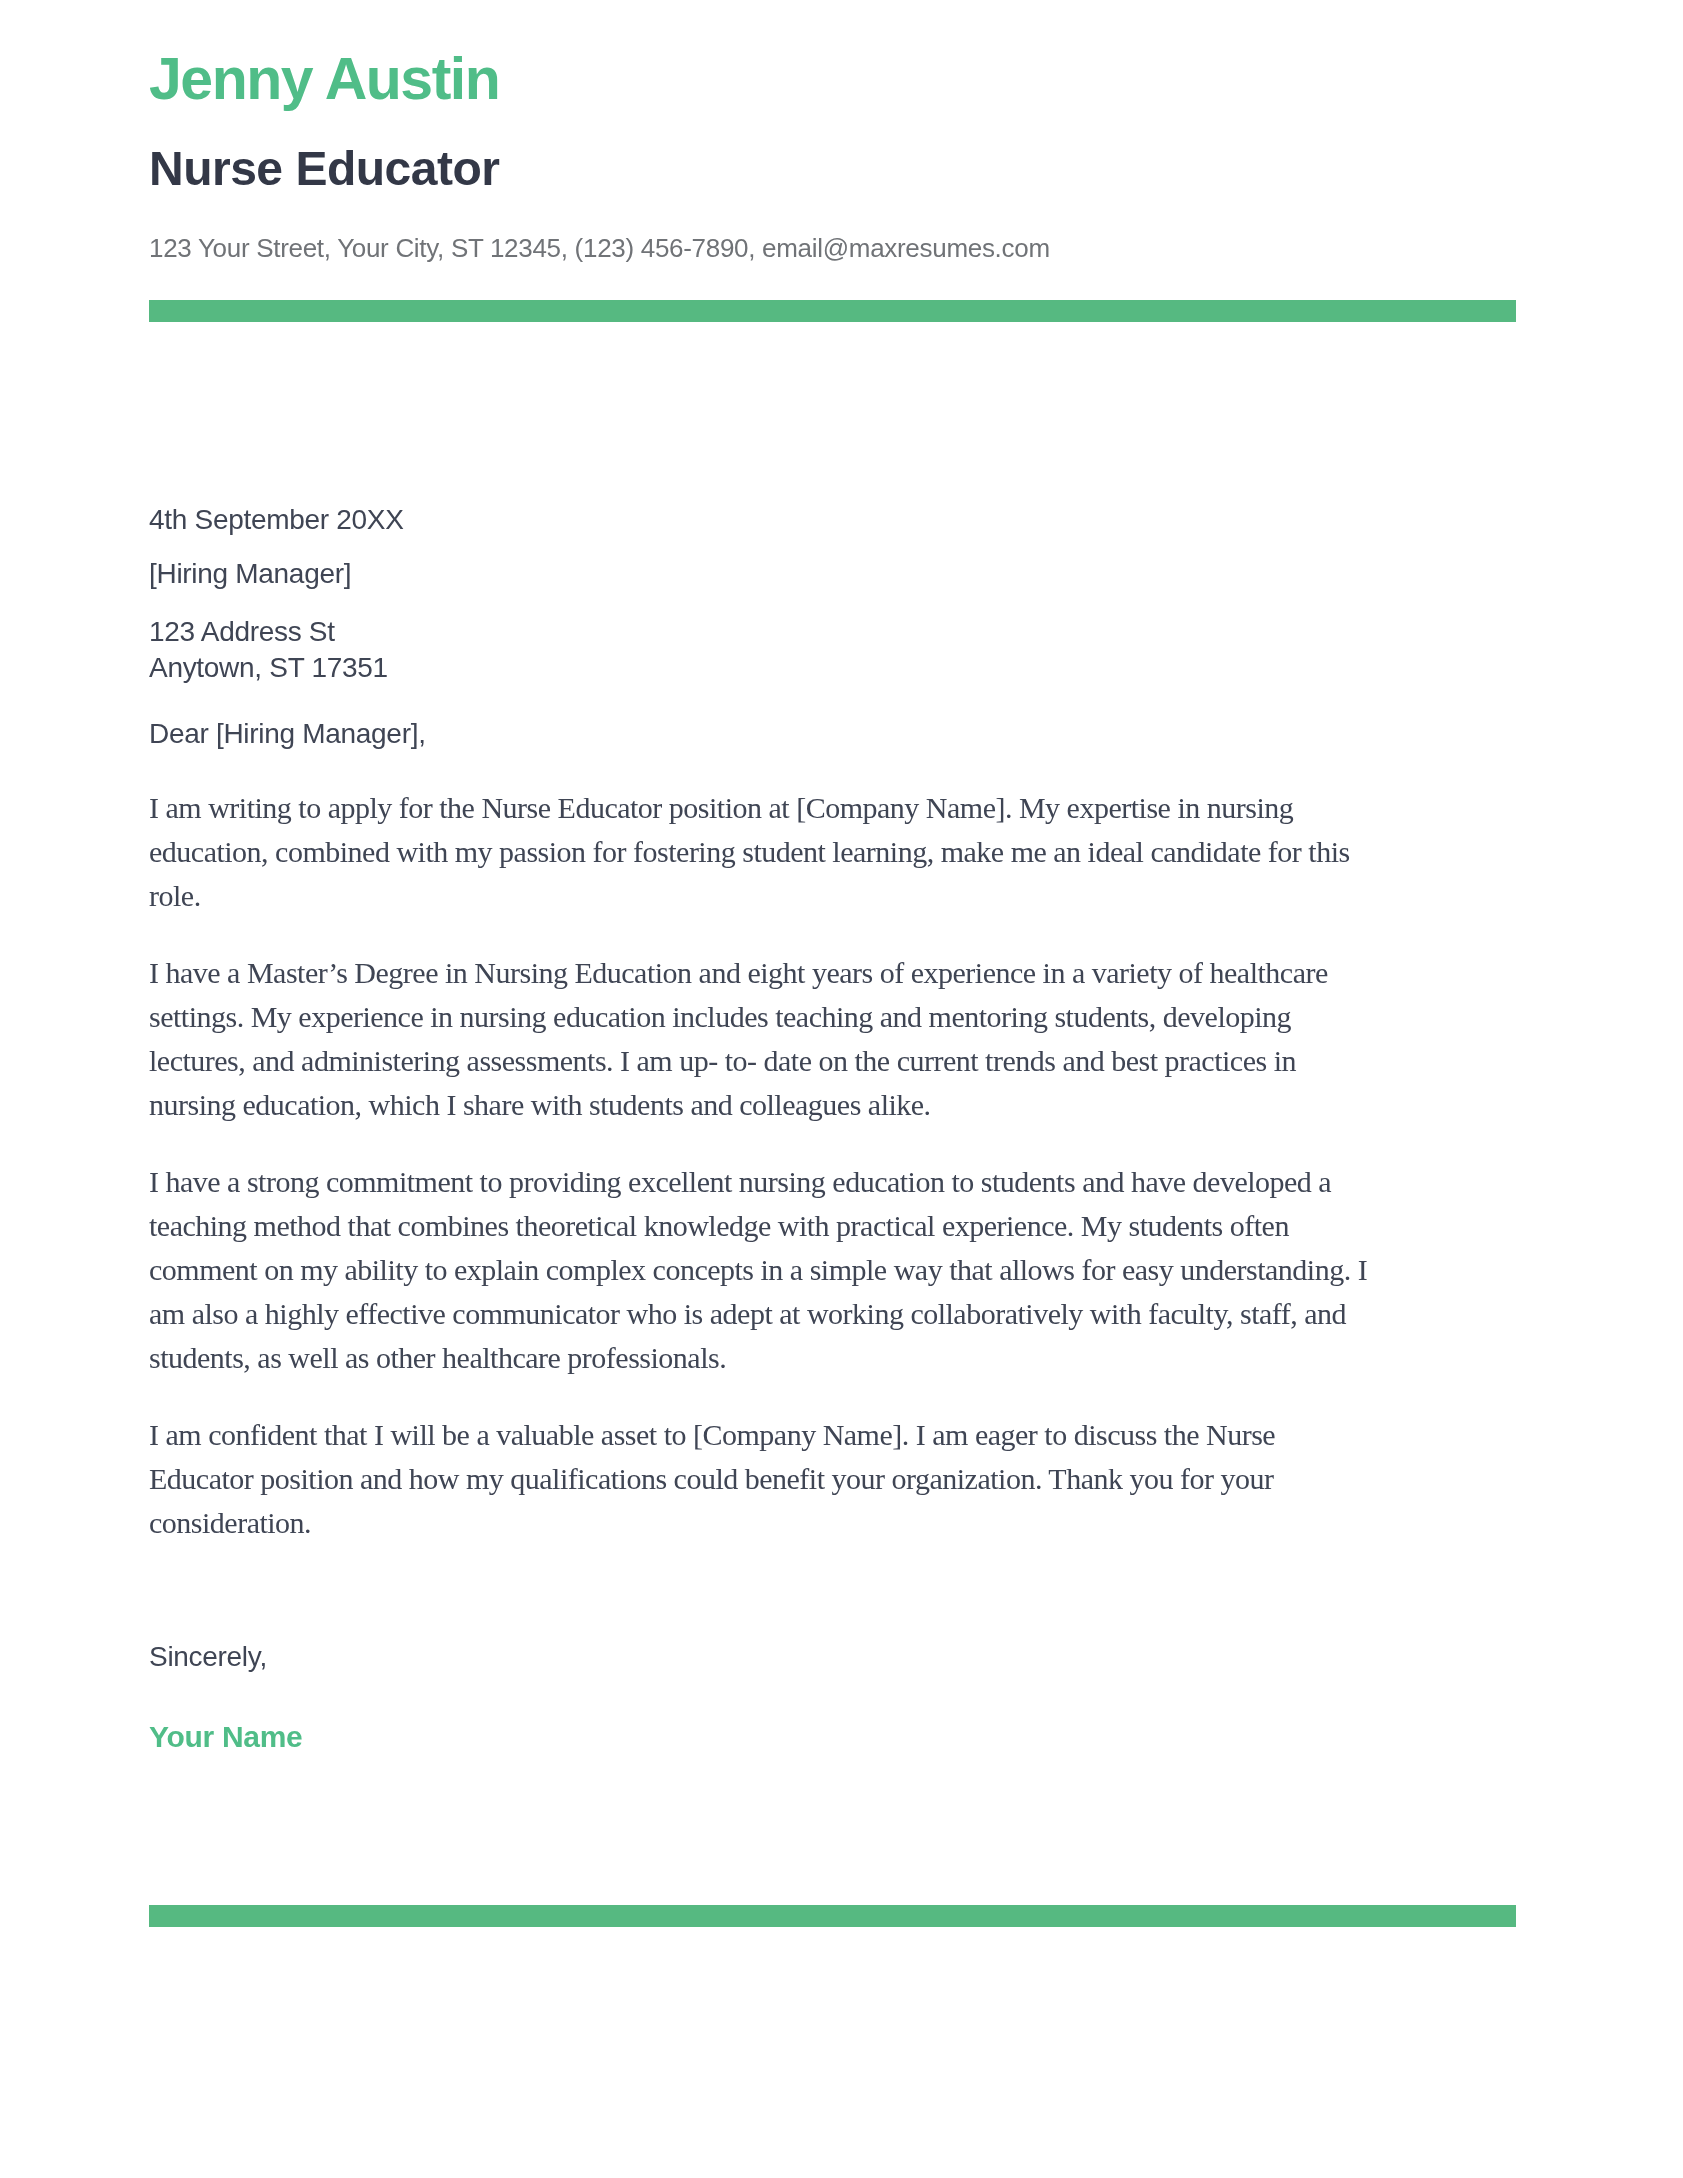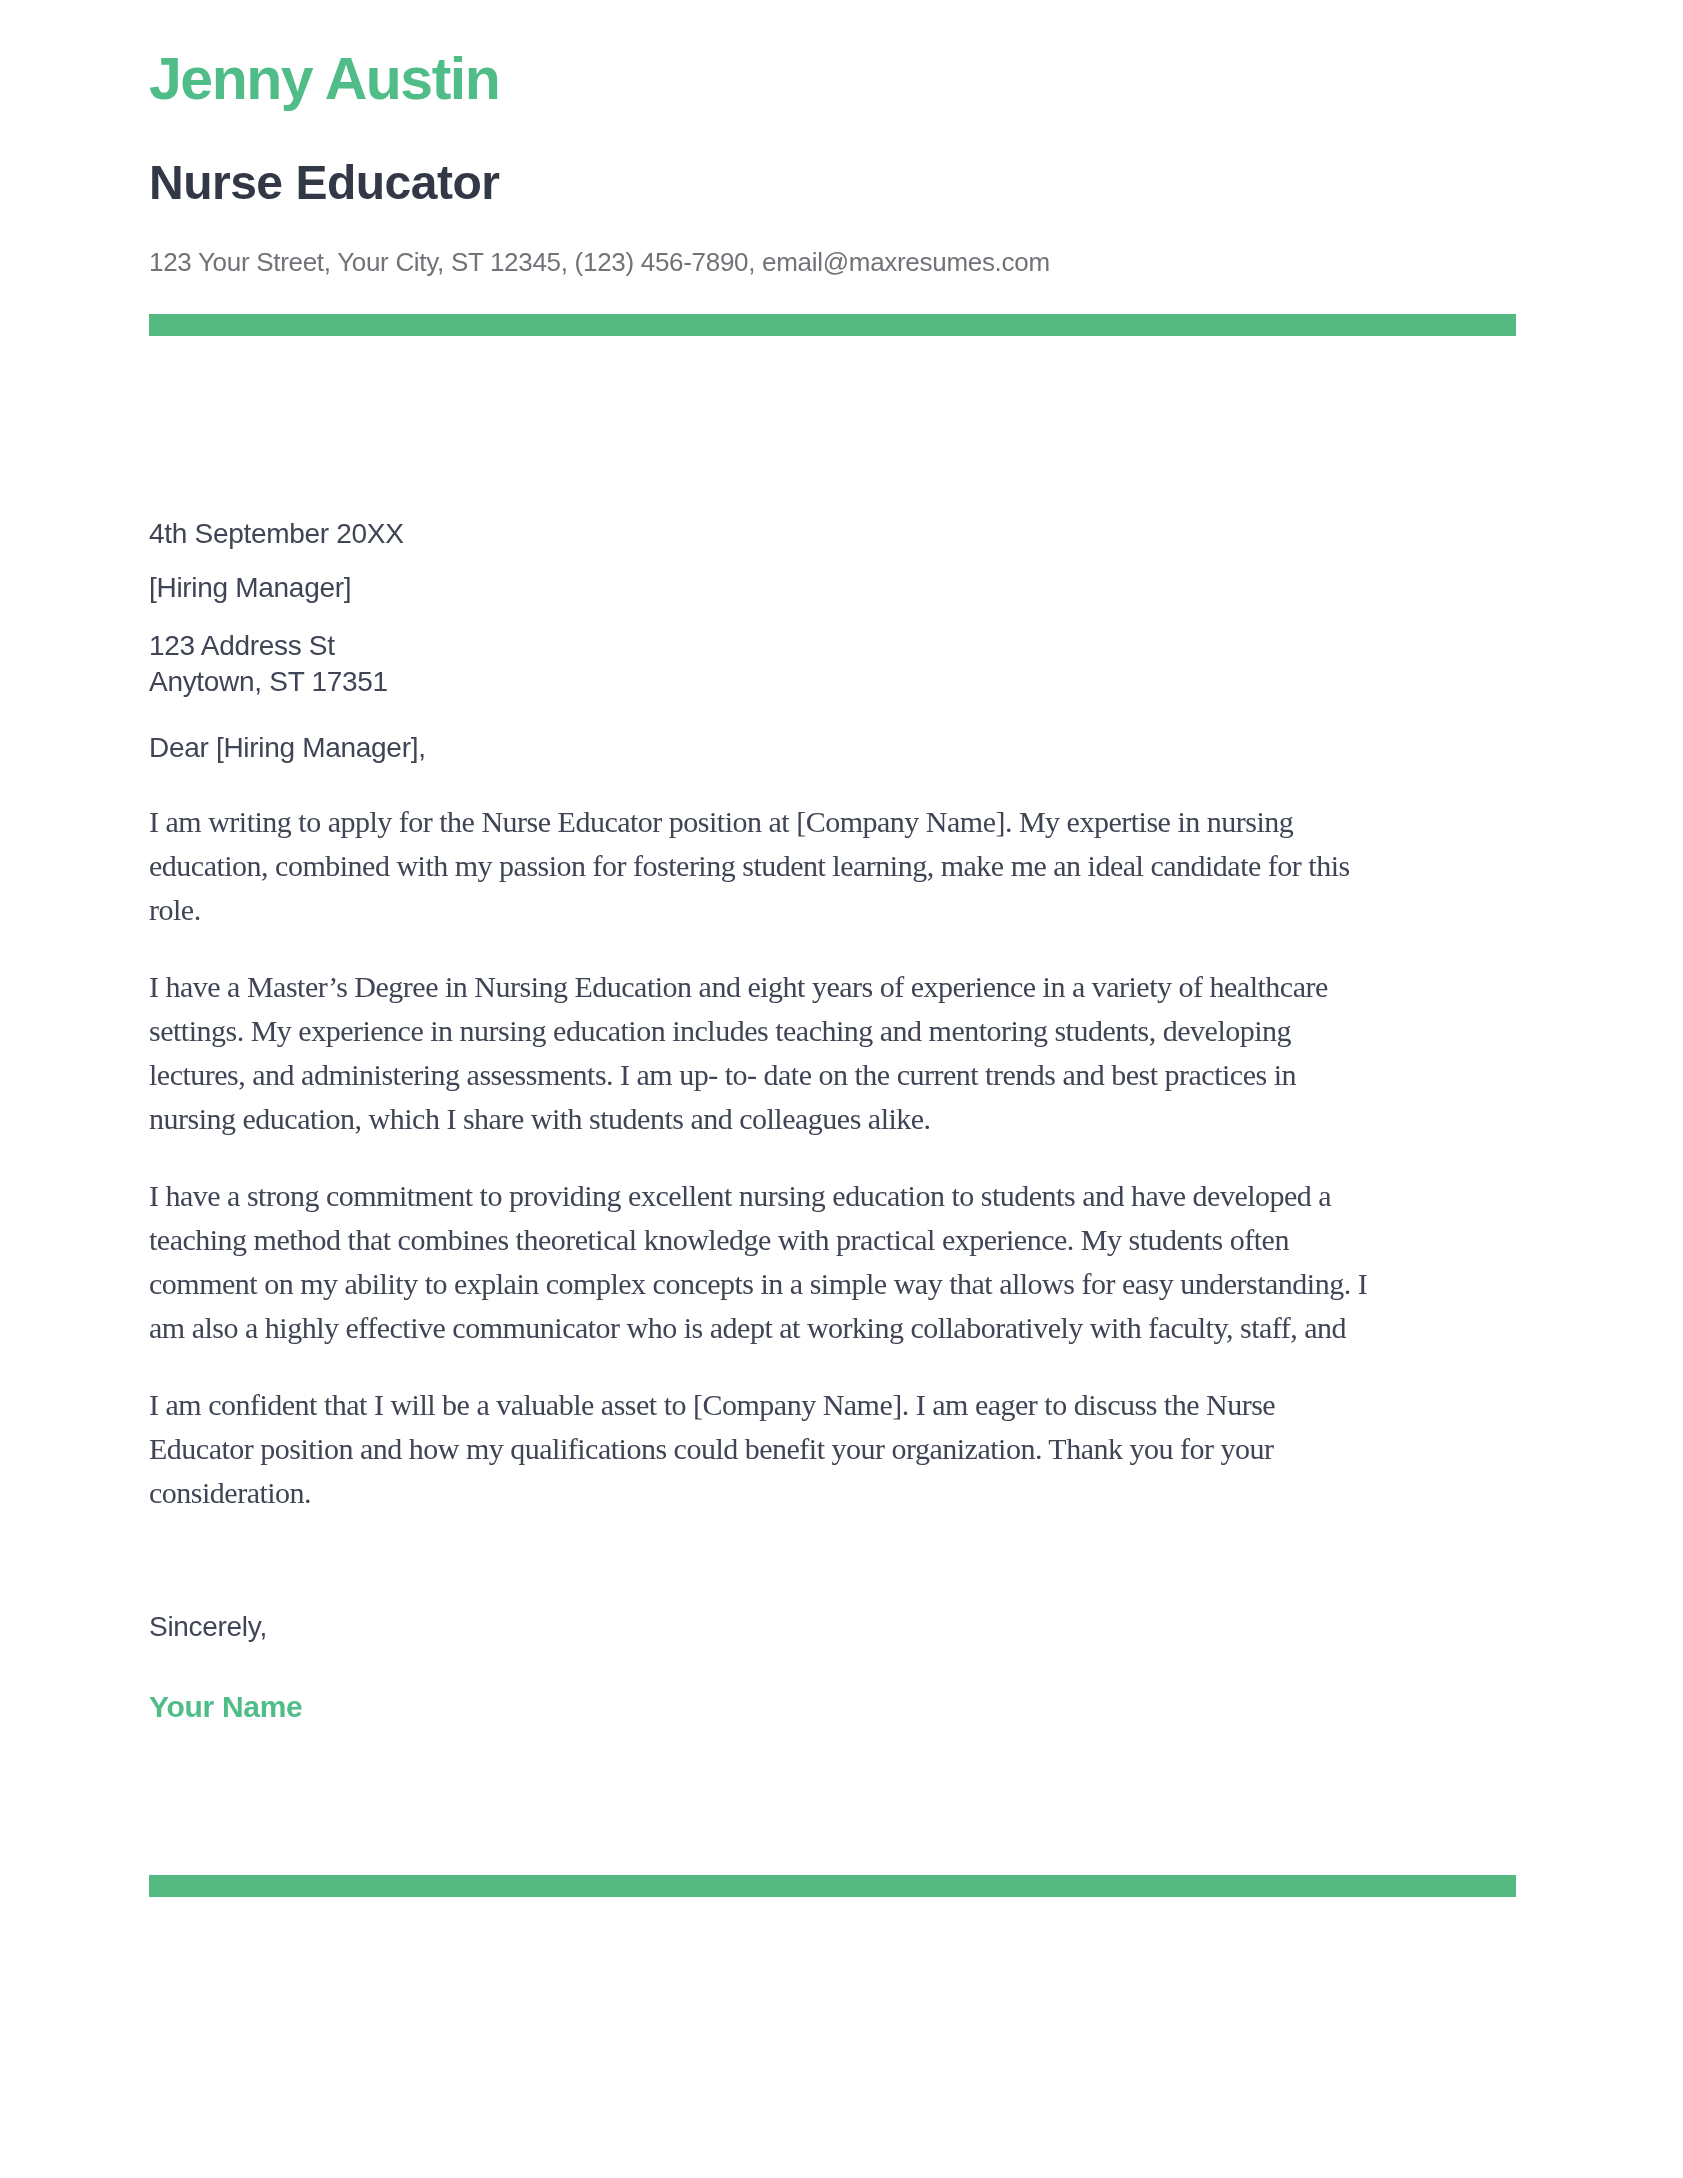--- a/index.html
+++ b/index.html
@@ -25,21 +25,21 @@
   }
   h1.name {
     margin: 50px 0 0 0;
     font-size: 59px;
     line-height: 59px;
     font-weight: 700;
     letter-spacing: -1.5px;
     color: var(--accent-green, #50bd88);
   }
   h2.job-title {
-    margin: 50px 0 0 0;
+    margin: 36px 0 0 0;
     font-size: 48px;
     line-height: 48px;
     font-weight: 700;
     letter-spacing: -0.5px;
     color: var(--heading-navy, #333847);
   }
   .contact {
     margin-top: 40px;
     font-size: 26px;
     line-height: 30px;
@@ -125,20 +125,21 @@
         <span class="pline">settings. My experience in nursing education includes teaching and mentoring students, developing</span>
         <span class="pline">lectures, and administering assessments. I am up- to- date on the current trends and best practices in</span>
         <span class="pline">nursing education, which I share with students and colleagues alike.</span>
       </p>
 
       <p class="para">
         <span class="pline">I have a strong commitment to providing excellent nursing education to students and have developed a</span>
         <span class="pline">teaching method that combines theoretical knowledge with practical experience. My students often</span>
         <span class="pline">comment on my ability to explain complex concepts in a simple way that allows for easy understanding. I</span>
         <span class="pline">am also a highly effective communicator who is adept at working collaboratively with faculty, staff, and</span>
+        <span class="pline">students, as well as other healthcare professionals.</span>
       </p>
 
       <p class="para">
         <span class="pline">I am confident that I will be a valuable asset to [Company Name]. I am eager to discuss the Nurse</span>
         <span class="pline">Educator position and how my qualifications could benefit your organization. Thank you for your</span>
         <span class="pline">consideration.</span>
       </p>
 
       <p class="block closing">Sincerely,</p>
 

